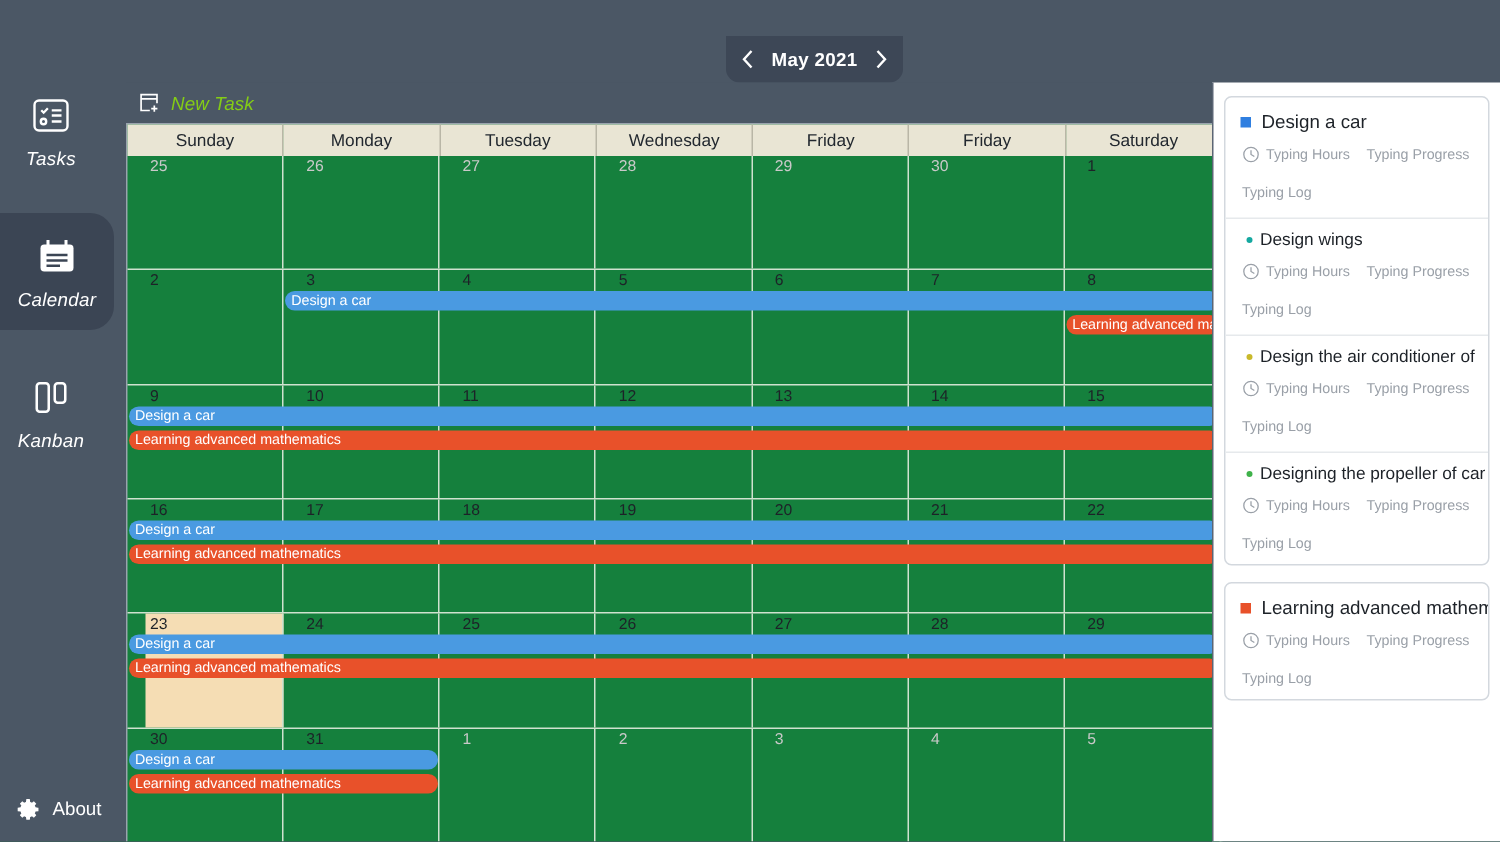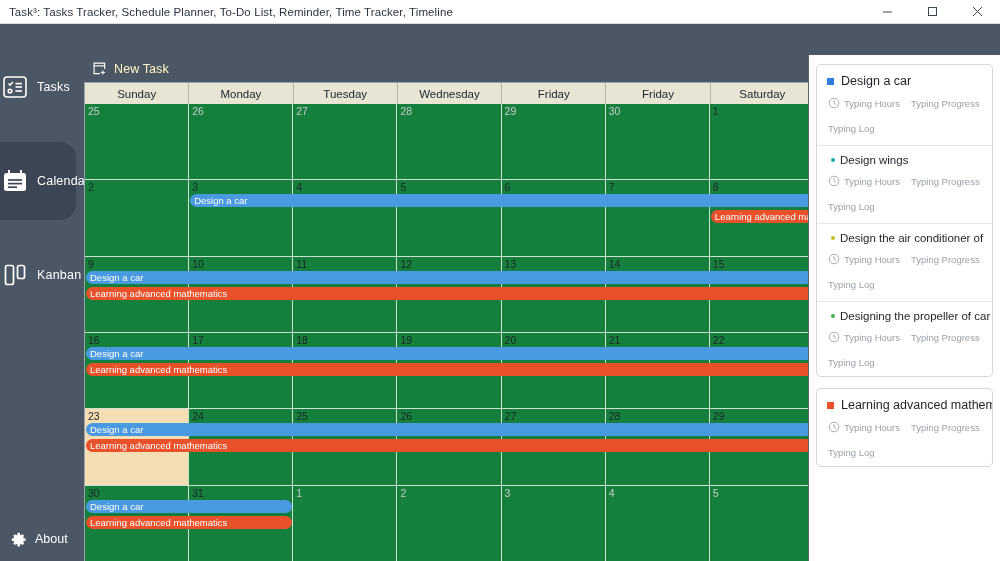--- a/index.html
+++ b/index.html
@@ -34,24 +34,25 @@
   }
   .win-btn svg { display: block; }
 
   
   .rail {
     position: absolute; left: 0; top: 24px; width: 68px; height: 537px;
     background: #4b5765;
   }
   .rail-item {
     width: 68px; height: 78px;
-    display: flex; 
-    align-items: center; justify-content: flex-start;
+    display: flex; flex-direction: column;
+    align-items: center; justify-content: center;
     color: #ffffff; gap: 7px;
     position: relative;
+    font-style: italic;
   }
   .rail-item.active {
     background: #3b4554;
     border-top-right-radius: 16px;
     border-bottom-right-radius: 16px;
     width: 76px;
   }
   .rail-label { font-size: 12.5px; letter-spacing: .2px; }
   .rail-icon { width: 30px; height: 30px; display:block; }
   .rail-spacer-1 { height: 24px; }
@@ -79,21 +80,21 @@
   }
 
   
   .calwrap {
     position: absolute; left: 84px; top: 55px;
     width: 731px; height: 506px;
     background: #4b5765;
   }
   .newtask {
     height: 27px; display: flex; align-items: center; gap: 7px;
-    padding-left: 8px; color: #fef9c3;
+    padding-left: 8px; color: #84cc16; font-style: italic;
   }
   .newtask-label { font-size: 12.5px; letter-spacing: .1px; }
 
   .calgrid {
     position: absolute; left: 0; top: 27px;
     width: 731px; height: 479px;
     background: #15803d;
     border: 1px solid #9aa3ae;
     border-bottom: none;
     display: flex; flex-direction: column;
@@ -113,20 +114,21 @@
     position: relative;
     flex: 1 1 0;
     display: flex;
     border-bottom: 1px solid #cfe2cf;
   }
   .week:last-child { border-bottom: none; }
   .daycell {
     flex: 1 1 0; min-width: 0;
     border-right: 1px solid #cfe2cf;
     position: relative;
+    margin-left: 12px;
   }
   .daycell:last-child { border-right: none; }
   .daycell.today { background: #f5ddb4; }
   .daynum {
     position: absolute; left: 3px; top: 1px;
     font-size: 10.5px; color: #1d2228; line-height: 12px;
   }
   .daynum.out { color: #c9c9c9; }
 
   
@@ -200,41 +202,20 @@
     white-space: nowrap; overflow: hidden;
   }
   .sub-dot { width: 4px; height: 4px; border-radius: 50%; flex: 0 0 4px; }
   .sub-title { font-size: 11.5px; color: #1d2228; }
 </style>
 </head>
 <body>
 
 <div id="app">
 
-  <div class="titlebar">
-    <div class="title-text">Task³: Tasks Tracker, Schedule Planner, To-Do List, Reminder, Time Tracker, Timeline</div>
-    <div class="win-btns">
-      <div class="win-btn">
-        <svg width="11" height="11" viewBox="0 0 11 11">
-            <line x1="1" y1="6" x2="10" y2="6" stroke="currentColor" stroke-width="1"></line>
-          </svg>
-      </div>
-      <div class="win-btn">
-        <svg width="11" height="11" viewBox="0 0 11 11">
-            <rect x="1.5" y="1.5" width="8" height="8" fill="none" stroke="currentColor" stroke-width="1"></rect>
-          </svg>
-      </div>
-      <div class="win-btn close">
-        <svg width="11" height="11" viewBox="0 0 11 11">
-            <line x1="1" y1="1" x2="10" y2="10" stroke="currentColor" stroke-width="1"></line>
-            <line x1="10" y1="1" x2="1" y2="10" stroke="currentColor" stroke-width="1"></line>
-          </svg>
-      </div>
-    </div>
-  </div>
 
   <div class="rail">
     <div class="rail-spacer-1"></div>
 
     <div class="rail-item">
       <span class="rail-icon">
         <svg class="rail-icon" viewBox="0 0 30 30" fill="none" stroke="#ffffff" stroke-width="1.6">
           <rect x="4" y="5" width="22" height="20" rx="3"></rect>
           <path d="M8.5 11.5l1.6 1.6 2.8-3" stroke-width="1.5"></path>
           <circle cx="10" cy="19" r="1.8"></circle>
@@ -278,20 +259,33 @@
       <span style="display:flex;">
         <svg width="17" height="17" viewBox="0 0 20 20" fill="#ffffff">
           <path d="M10 6.3a3.7 3.7 0 1 0 0 7.4 3.7 3.7 0 0 0 0-7.4zm0 5.5a1.8 1.8 0 1 1 0-3.6 1.8 1.8 0 0 1 0 3.6z"></path>
           <path d="M18 8.8l-1.9-.3a6.4 6.4 0 0 0-.6-1.4l1.2-1.5-1.9-1.9-1.5 1.2a6.4 6.4 0 0 0-1.4-.6L11.6 2H8.9l-.3 2.3c-.5.1-1 .3-1.4.6L5.7 3.7 3.8 5.6 5 7.1c-.3.4-.5.9-.6 1.4L2.1 8.8v2.7l2.3.3c.1.5.3 1 .6 1.4l-1.2 1.5 1.9 1.9 1.5-1.2c.4.3.9.5 1.4.6l.3 2.3h2.7l.3-2.3c.5-.1 1-.3 1.4-.6l1.5 1.2 1.9-1.9-1.2-1.5c.3-.4.5-.9.6-1.4l2.3-.3V8.8z"></path>
         </svg>
       </span>
       <span class="rail-about-label">About</span>
     </div>
   </div>
 
+  <div class="monthnav">
+    <span class="arrow">
+      <svg width="11" height="15" viewBox="0 0 11 15" fill="none" stroke="#ffffff" stroke-width="1.6">
+          <polyline points="8,2 3,7.5 8,13"></polyline>
+        </svg>
+    </span>
+    <span class="month-label">May 2021</span>
+    <span class="arrow">
+      <svg width="11" height="15" viewBox="0 0 11 15" fill="none" stroke="#ffffff" stroke-width="1.6">
+          <polyline points="3,2 8,7.5 3,13"></polyline>
+        </svg>
+    </span>
+  </div>
 
   <div class="calwrap">
 
     <div class="newtask">
       <span style="display:flex;">
         <svg width="15" height="15" viewBox="0 0 16 16" fill="none" stroke="#ffffff" stroke-width="1.2">
           <path d="M13.5 8.4V2.2H2.2v11.3h6.2"></path>
           <line x1="2.2" y1="5.2" x2="13.5" y2="5.2"></line>
           <line x1="11.6" y1="10" x2="11.6" y2="14.4"></line>
           <line x1="9.4" y1="12.2" x2="13.8" y2="12.2"></line>

